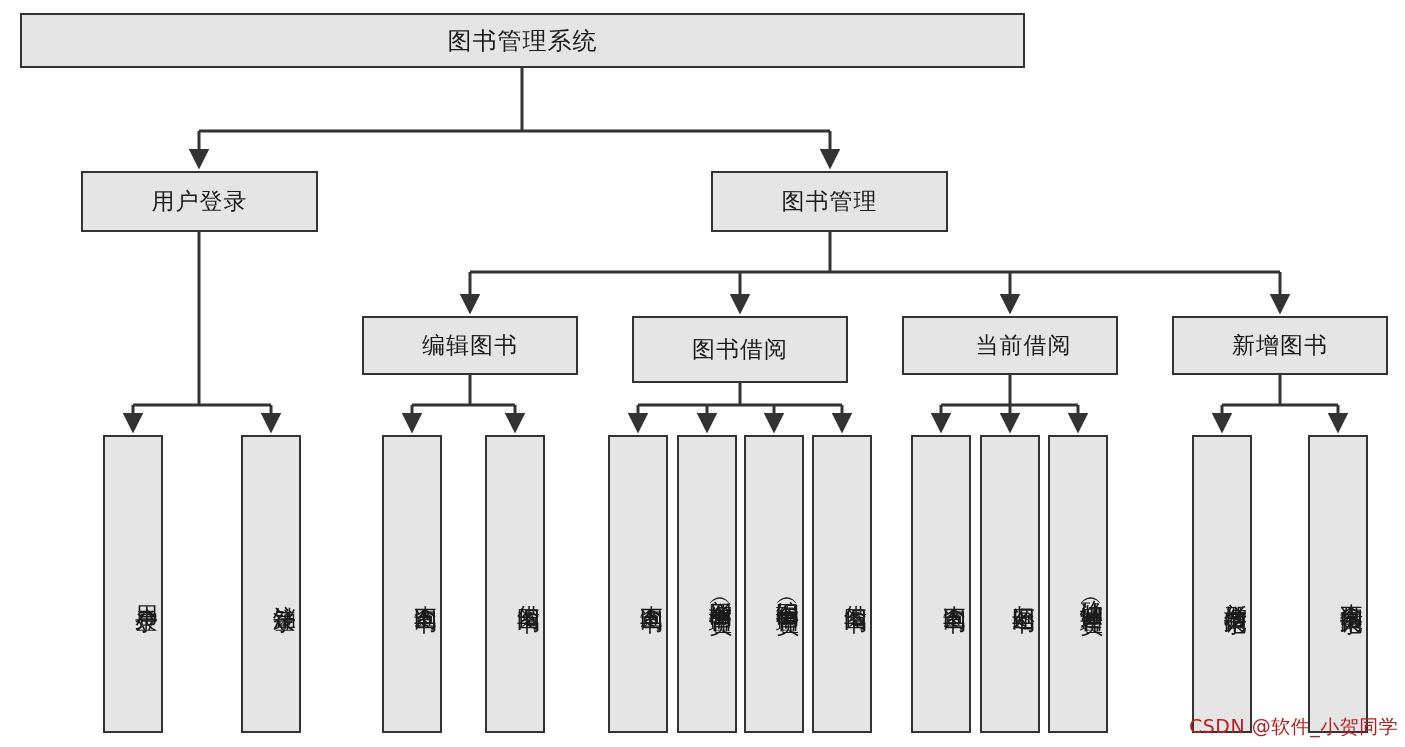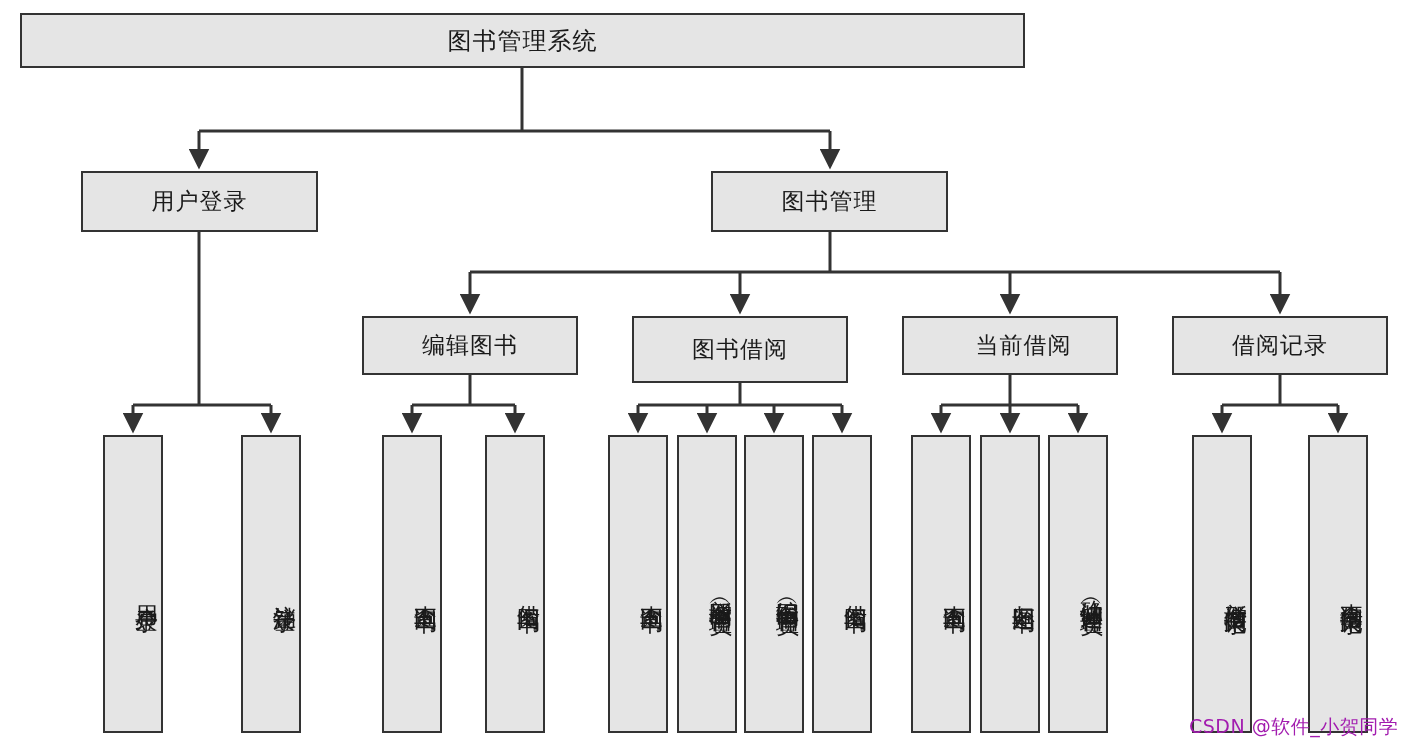--- a/index.html
+++ b/index.html
@@ -57,21 +57,21 @@
   }
   .node.v .vtxt {
     writing-mode: vertical-rl;
     text-orientation: upright;
     display: block;
     white-space: normal;
   }
   .watermark {
     position: absolute;
     font-size: 19px;
-    color: #a21caf;
+    color: #b91c1c;
     letter-spacing: 0.5px;
     white-space: nowrap;
     user-select: none;
   }
 </style>
 </head>
 <body>
 
 <div id="canvas">
 
@@ -139,21 +139,21 @@
   <div class="node h" style="left:362px; top:316px; width:216px; height:59px;">
     <span>编辑图书</span>
   </div>
   <div class="node h" style="left:632px; top:316px; width:216px; height:67px;">
     <span>图书借阅</span>
   </div>
   <div class="node h" style="left:902px; top:316px; width:216px; height:59px;padding-left:27px;">
     <span>当前借阅</span>
   </div>
   <div class="node h" style="left:1172px; top:316px; width:216px; height:59px;">
-    <span>借阅记录</span>
+    <span>新增图书</span>
   </div>
 
   <div class="node v" style="left:103px; top:435px; width:60px; height:298px;">
     <span class="vtxt">用户登录</span>
   </div>
   <div class="node v" style="left:241px; top:435px; width:60px; height:298px;">
     <span class="vtxt">注销登录</span>
   </div>
 
   <div class="node v" style="left:382px; top:435px; width:60px; height:298px;">

